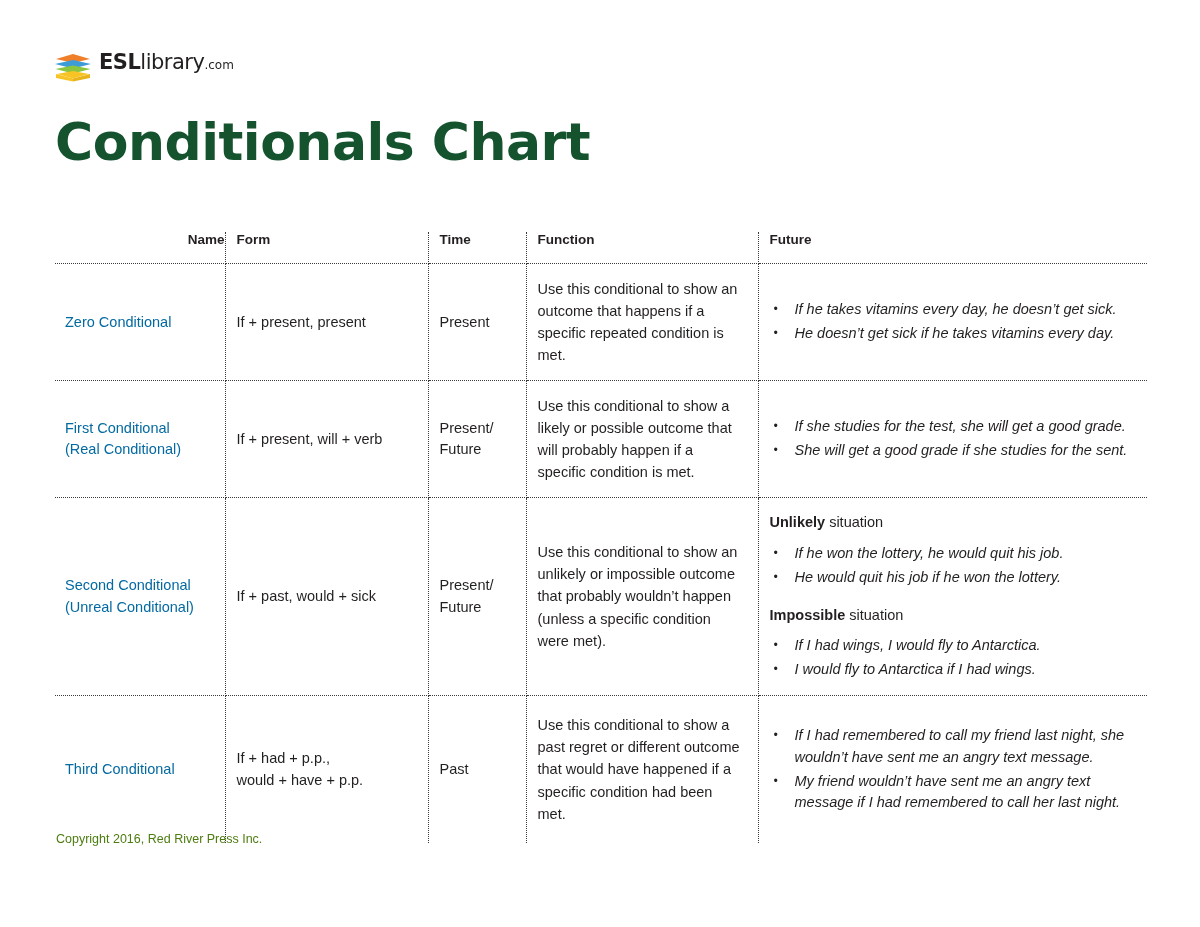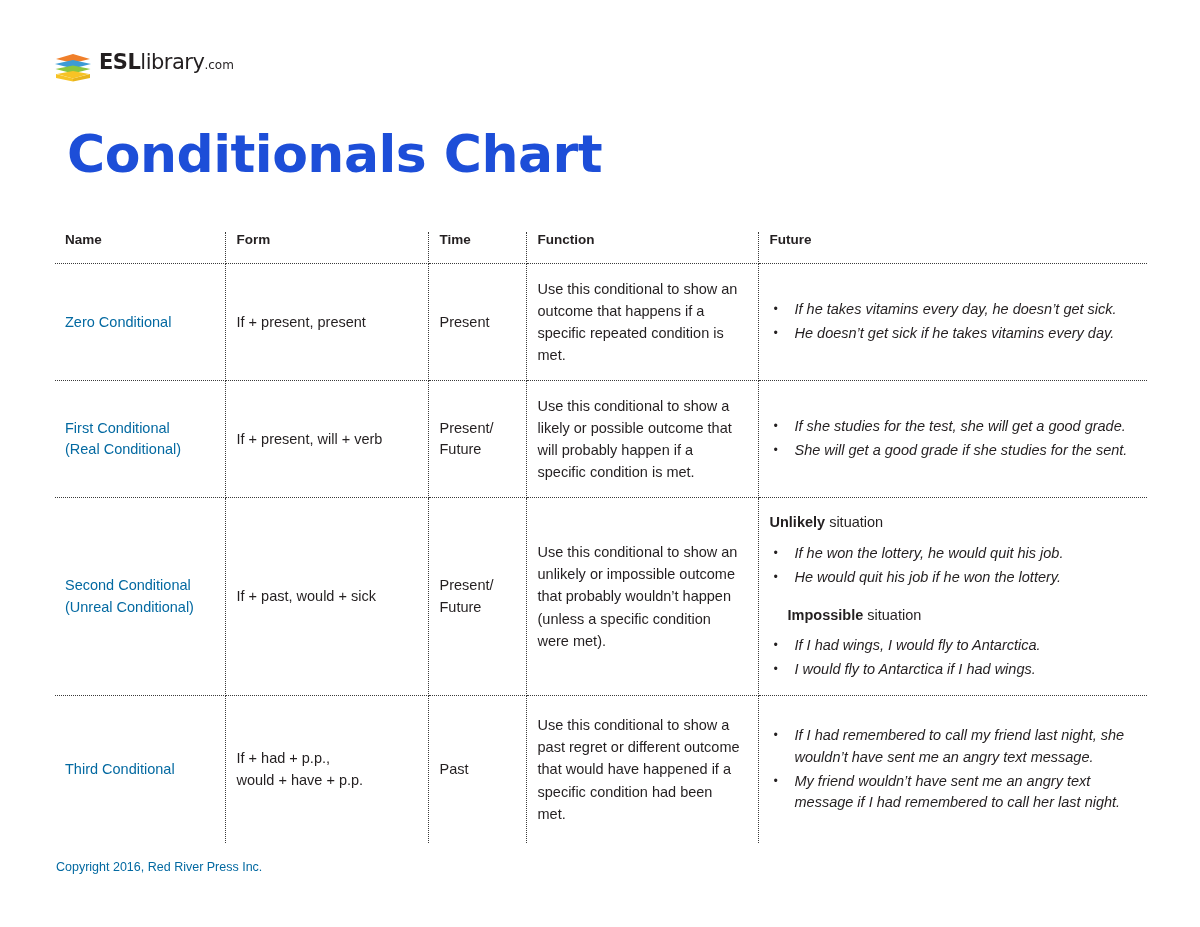--- a/index.html
+++ b/index.html
@@ -35,22 +35,22 @@
   .logo-text .dotcom { font-size: 12px; font-weight: 400; letter-spacing: 0; }
 
   
   .page-title {
     position: absolute;
     left: 55px; top: 114px;
     font-family: "DejaVu Sans", "Liberation Sans", sans-serif;
     font-size: 52px;
     font-weight: 700;
     letter-spacing: -0.5px;
-    color: #1d4ed8;
-    margin: 12px;
+    color: #14532d;
+    margin: 0;
     line-height: 1.1;
   }
 
   
   .chart-table {
     position: absolute;
     left: 55px; top: 232px;
     width: 1092px;
     border-collapse: collapse;
     table-layout: fixed;
@@ -71,21 +71,21 @@
   .chart-table th:last-child, .chart-table td:last-child { border-right: none; }
   .chart-table tbody tr:last-child td { border-bottom: none; }
 
   .chart-table thead th {
     font-size: 13.5px;
     font-weight: 700;
     color: #231f20;
     padding: 0 0 16px 11px;
     vertical-align: bottom;
   }
-  .chart-table thead th:first-child { padding-left: 10px; }
+  .chart-table thead th:first-child { padding-left: 10px; text-align: right; }
 
   .chart-table tbody td { padding: 14px 14px 14px 11px; }
   .chart-table tbody td.col-name { padding-left: 10px; }
 
   .cell-name {
     font-size: 14.5px;
     line-height: 1.45;
     color: #0369a1;
   }
   .cell-form, .cell-time {
@@ -100,21 +100,21 @@
   }
   .cell-func b { font-weight: 400; }
 
   .cell-ex { font-size: 14.5px; line-height: 1.5; color: #231f20; }
   .ex-head {
     font-size: 14.5px;
     line-height: 1.5;
     margin: 0 0 9px 0;
   }
   .ex-head b { font-weight: 700; }
-  .ex-head.spaced { margin-top: 16px; margin-left: 18px; }
+  .ex-head.spaced { margin-top: 16px; }
   ul.ex-list {
     list-style: none;
     margin: 0; padding: 0;
   }
   ul.ex-list li {
     position: relative;
     padding-left: 25px;
     margin: 0 0 2px 0;
     line-height: 1.5;
     font-style: italic;
@@ -131,23 +131,23 @@
 
   
   tr[data-row="0"] td { height: 108px; }
   tr[data-row="1"] td { height: 100px; }
   tr[data-row="2"] td { height: 177px; }
   tr[data-row="3"] td { height: 148px; }
 
   
   .copyright {
     position: absolute;
-    left: 56px; top: 860px;
+    left: 56px; top: 832px;
     font-size: 12.5px;
-    color: #0369a1;
+    color: #4d7c0f;
   }
 </style>
 </head>
 <body>
 
 <div class="logo-wrap">
   <span>
     <svg class="logo-mark" viewBox="0 0 38 30" xmlns="http://www.w3.org/2000/svg">
       <path d="M2 7 L19 2 L36 7 L19 11 Z" fill="#f07f2a"></path>
       <path d="M1 12 L19 8 L37 12 L19 16.5 Z" fill="#3d9bd6"></path>

